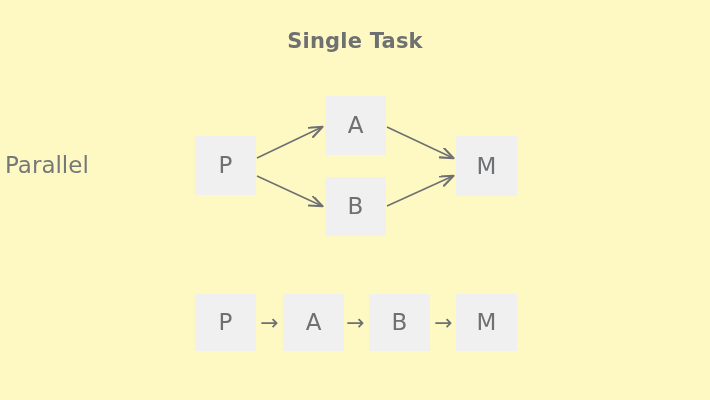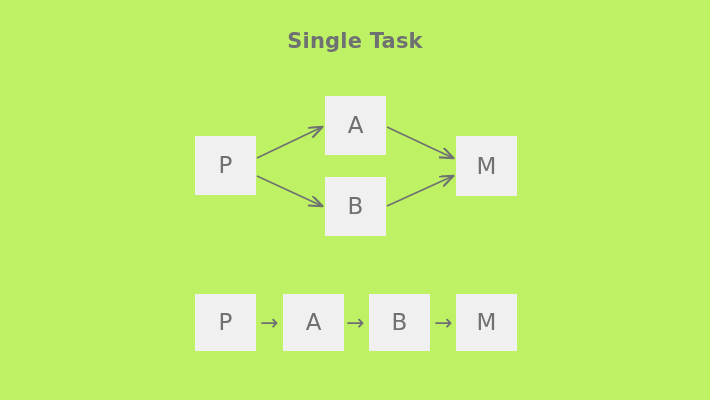--- a/index.html
+++ b/index.html
@@ -11,21 +11,21 @@
     height: 400px;
     background: #ffffff;
     font-family: "DejaVu Sans", sans-serif;
     overflow: hidden;
   }
 
   #canvas {
     position: relative;
     width: 710px;
     height: 400px;
-    background: #bef264;
+    background: #fef9c3;
   }
 
   
   #title {
     position: absolute;
     left: 0;
     top: 29px;
     width: 710px;
     text-align: center;
     font-size: 21px;
@@ -102,20 +102,21 @@
   #ser-arrow-2 { left: 342px; }
   #ser-arrow-3 { left: 430px; }
 </style>
 </head>
 <body>
 
 <div id="canvas">
 
   <div id="title">Single Task</div>
 
+  <div id="label-parallel" class="row-label">Parallel</div>
 
   <svg id="par-arrows" viewBox="0 0 710 400" xmlns="http://www.w3.org/2000/svg">
     <defs>
       <marker id="ah" markerWidth="10" markerHeight="10" refX="8.2" refY="3.4" orient="auto" markerUnits="strokeWidth">
         <path d="M0.5,0.2 L8.6,3.4 L0.5,6.6" fill="none" stroke="#6e7072" stroke-width="1.3" stroke-linecap="round" stroke-linejoin="round"></path>
       </marker>
     </defs>
 
     <line x1="257" y1="158" x2="322" y2="127" stroke="#6e7072" stroke-width="1.6" marker-end="url(#ah)"></line>
 

